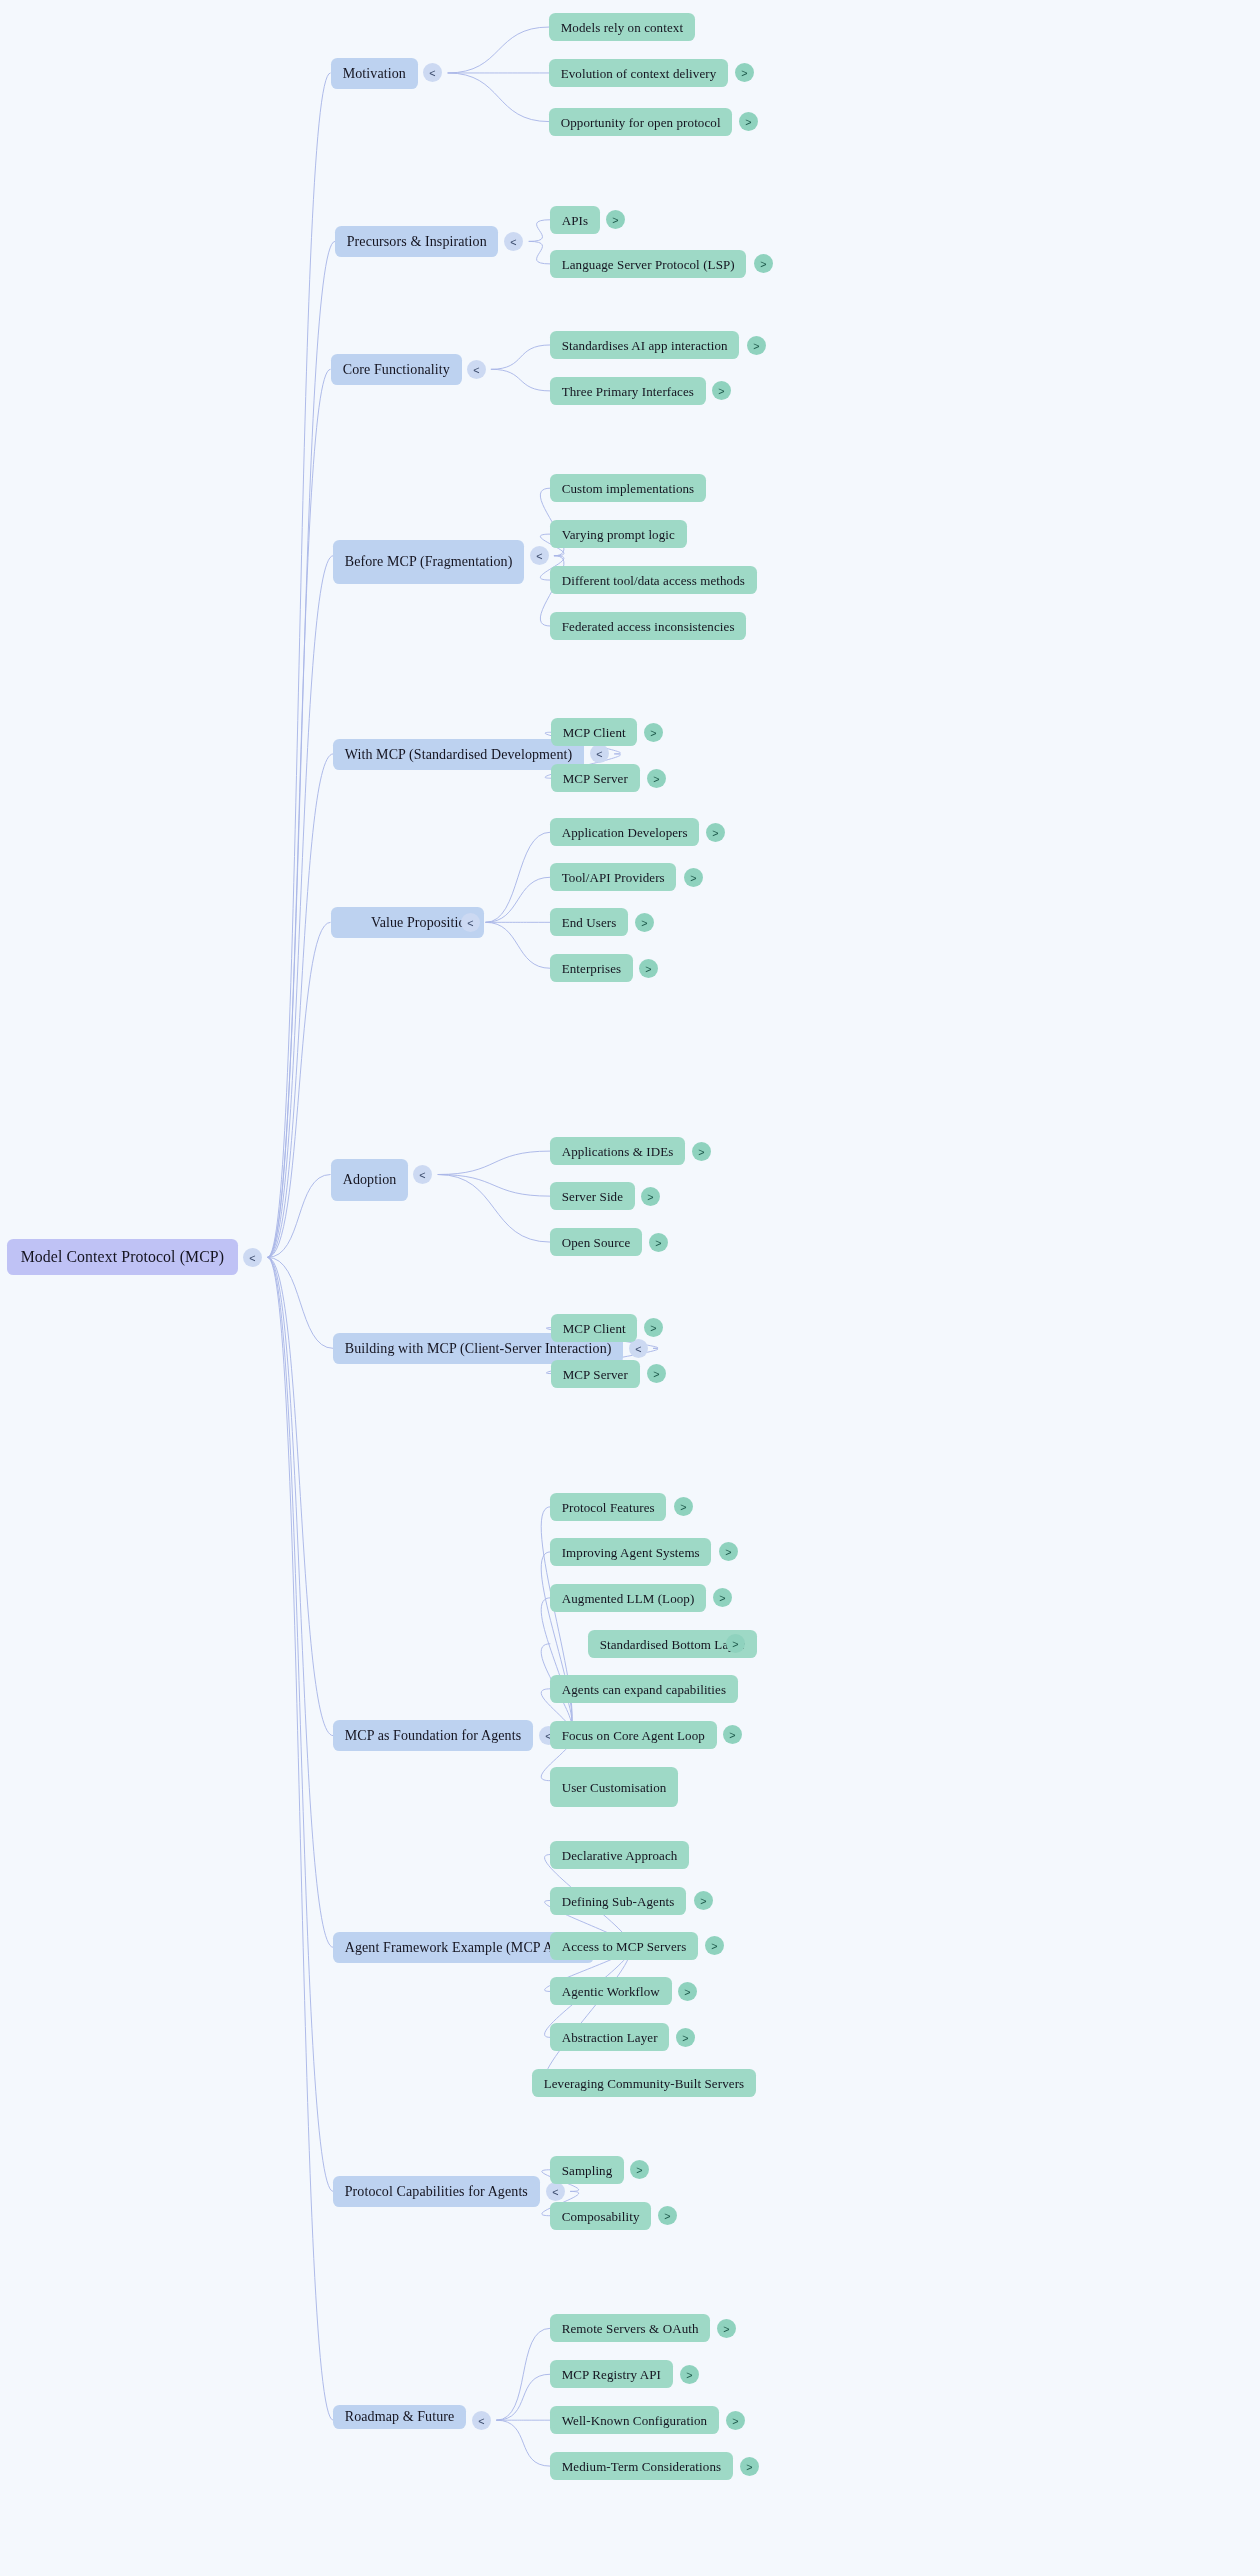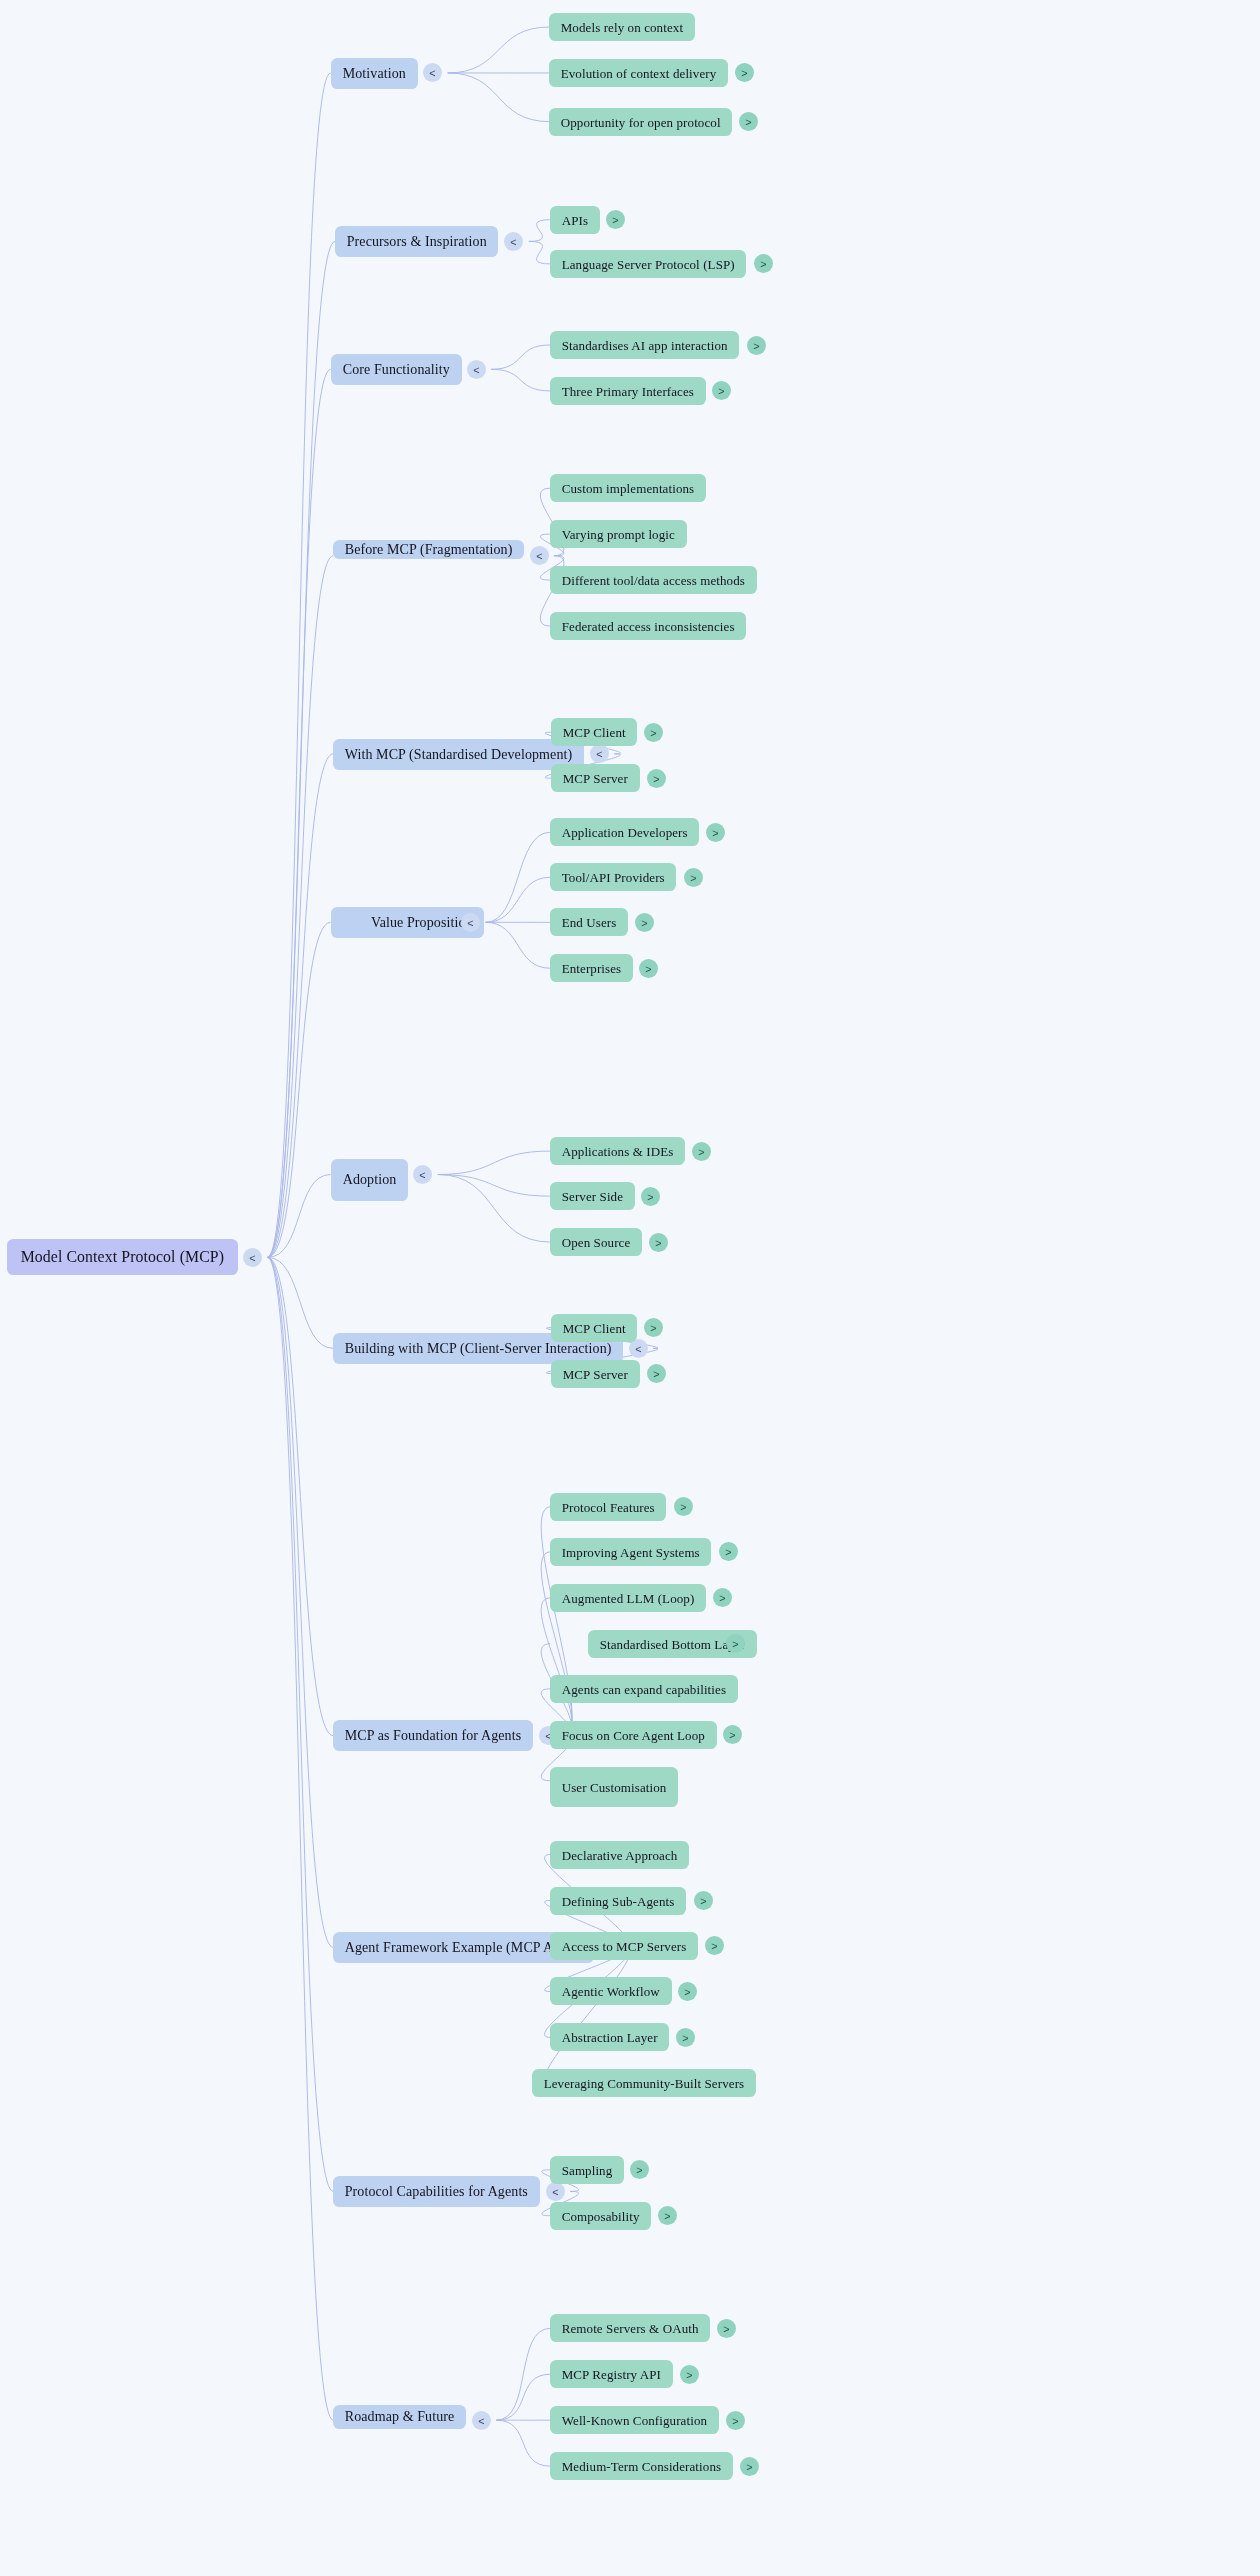--- a/index.html
+++ b/index.html
@@ -172,21 +172,21 @@
       </div>
       <div class="toggle toggle-collapse" style="left: 467px; top: 360px;">&lt;</div>
       <div class="node node-l2" style="left: 550px; top: 331px; min-width: 106px; height: 28px;">
         <span>Standardises AI app interaction</span>
       </div>
       <div class="toggle toggle-expand" style="left: 747px; top: 336px;">&gt;</div>
       <div class="node node-l2" style="left: 550px; top: 377px; min-width: 86px; height: 28px;">
         <span>Three Primary Interfaces</span>
       </div>
       <div class="toggle toggle-expand" style="left: 712px; top: 381px;">&gt;</div>
-      <div class="node node-l1" style="left: 333px; top: 540px; min-width: 98px; height: 19px;">
+      <div class="node node-l1" style="left: 333px; top: 540px; min-width: 98px; height: 44px;">
         <span>Before MCP (Fragmentation)</span>
       </div>
       <div class="toggle toggle-collapse" style="left: 530px; top: 546px;">&lt;</div>
       <div class="node node-l2" style="left: 550px; top: 474px; min-width: 87px; height: 28px;">
         <span>Custom implementations</span>
       </div>
       <div class="node node-l2" style="left: 550px; top: 520px; min-width: 76px; height: 28px;">
         <span>Varying prompt logic</span>
       </div>
       <div class="node node-l2" style="left: 550px; top: 566px; min-width: 118px; height: 28px;">

